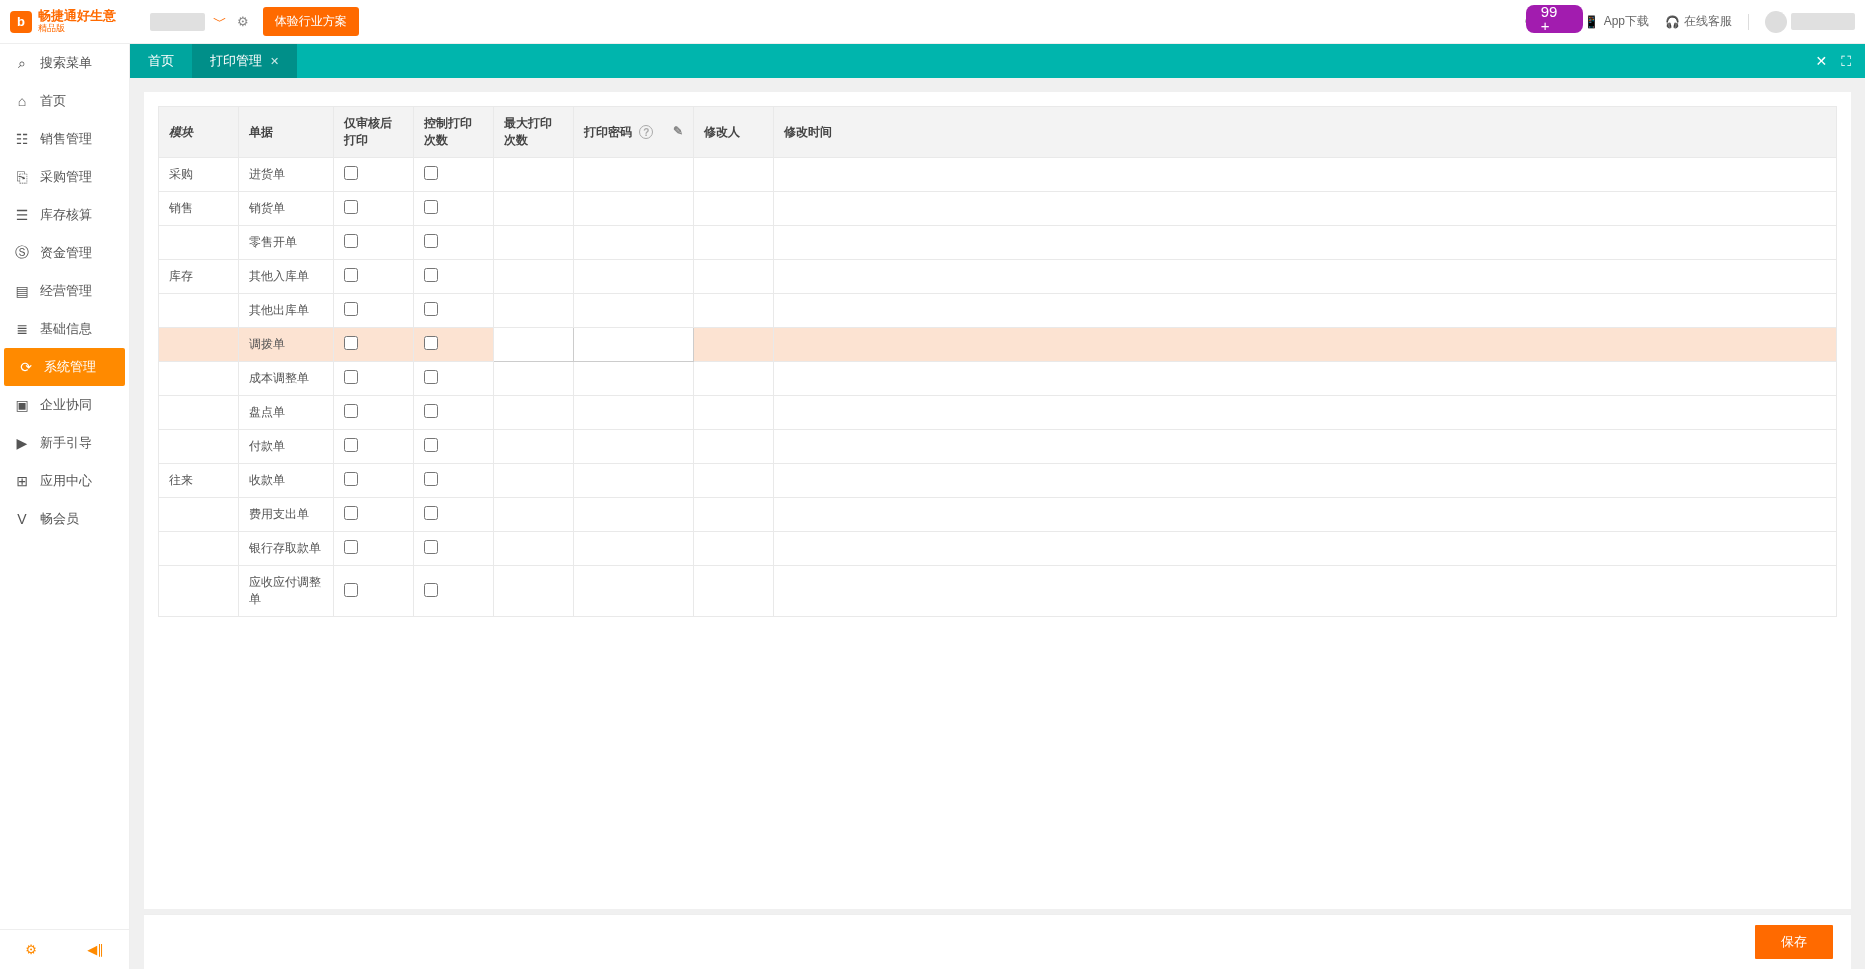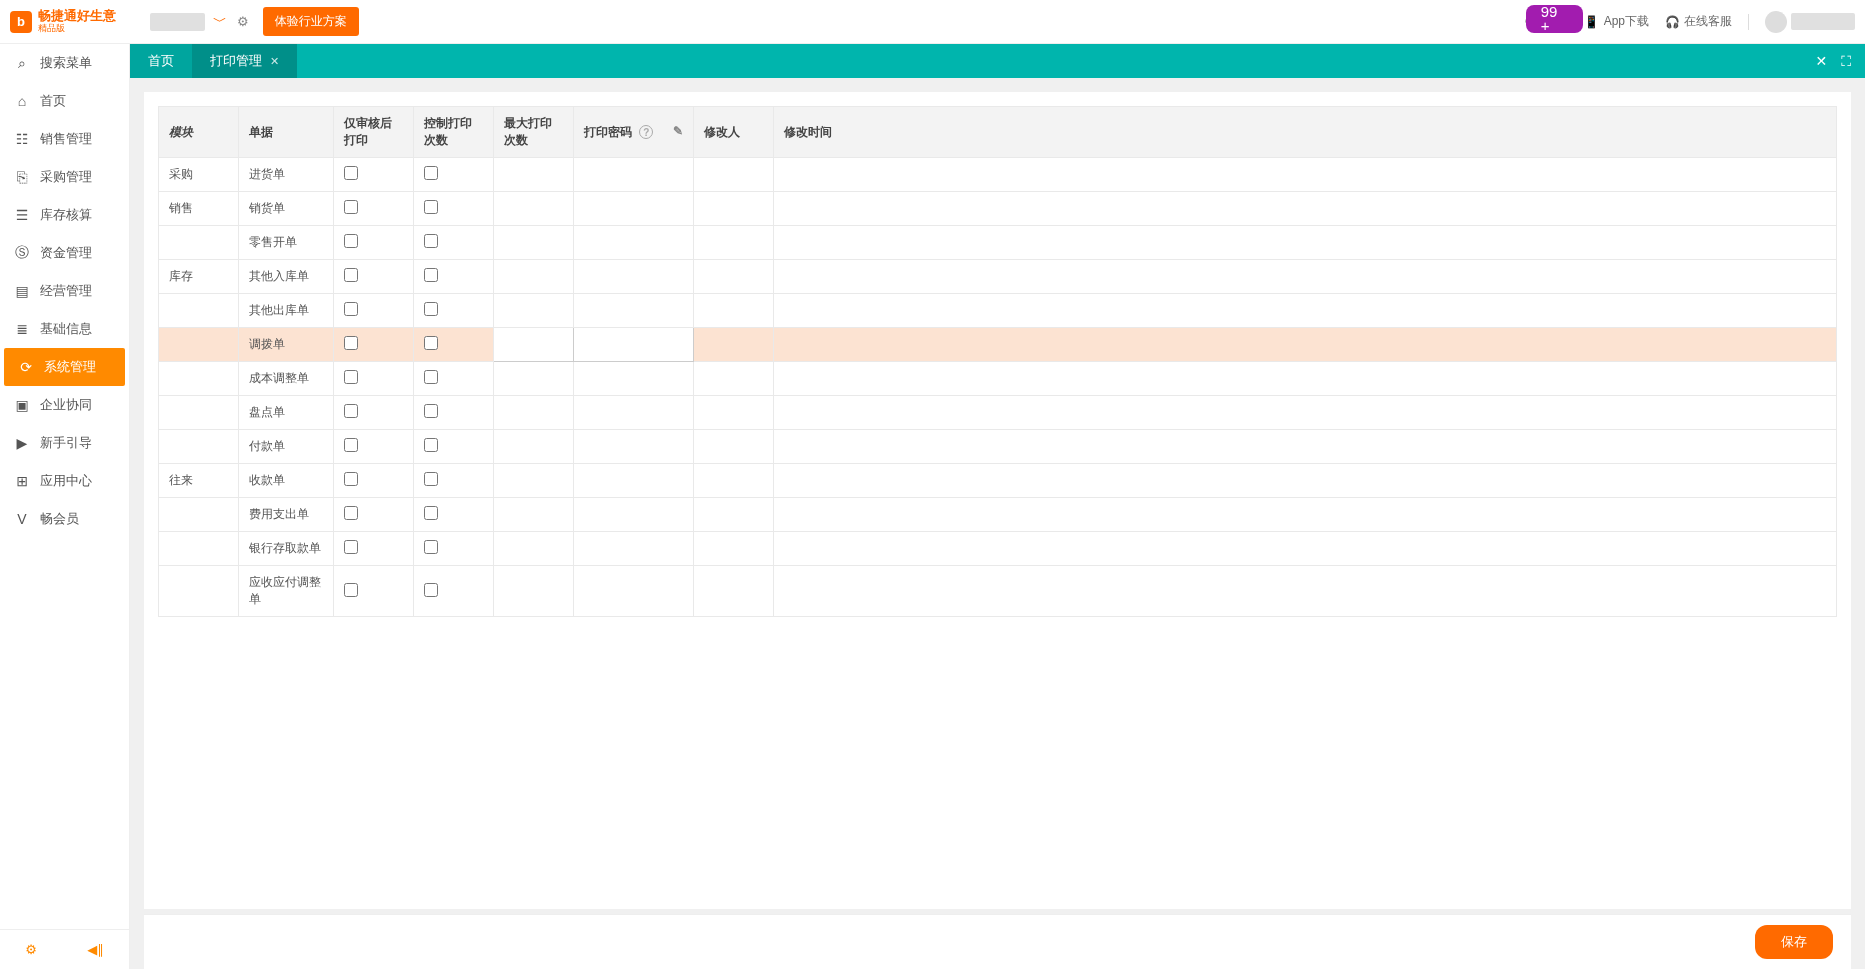--- a/index.html
+++ b/index.html
@@ -60,21 +60,21 @@
   .col-max { width: 80px; }
   .col-pwd { width: 120px; }
   .col-mod { width: 80px; }
   .th-pwd { display: flex; align-items: flex-start; justify-content: space-between; }
   .help-icon { display:inline-block; width:14px; height:14px; border:1px solid #aaa; border-radius:50%; font-size:10px; line-height:13px; text-align:center; color:#aaa; margin-left:4px;}
   .edit-icon { color:#888; cursor:pointer; }
   input[type=checkbox]{ width:14px; height:14px; }
 
   
   .footer-bar { position: sticky; bottom: 0; background: #fff; border-top: 1px solid #eee; padding: 10px 18px; display: flex; justify-content: flex-end; margin-top: 10px; }
-  .save-btn { background: #ff6a00; color: #fff; border: none; padding: 8px 26px; border-radius: 12px; cursor: pointer; font-size: 13px; font-family: Liberation Mono, monospace; }
+  .save-btn { background: #ff6a00; color: #fff; border: none; padding: 8px 26px; border-radius: 1px; cursor: pointer; font-size: 13px; font-family: Liberation Mono, monospace; }
 </style>
 </head>
 <body>
 
 <div class="topbar">
   <div class="logo">
     <div class="logo-icon">b</div>
     <div>
       <div class="logo-text">畅捷通好生意</div>
       <div class="logo-sub">精品版</div>

